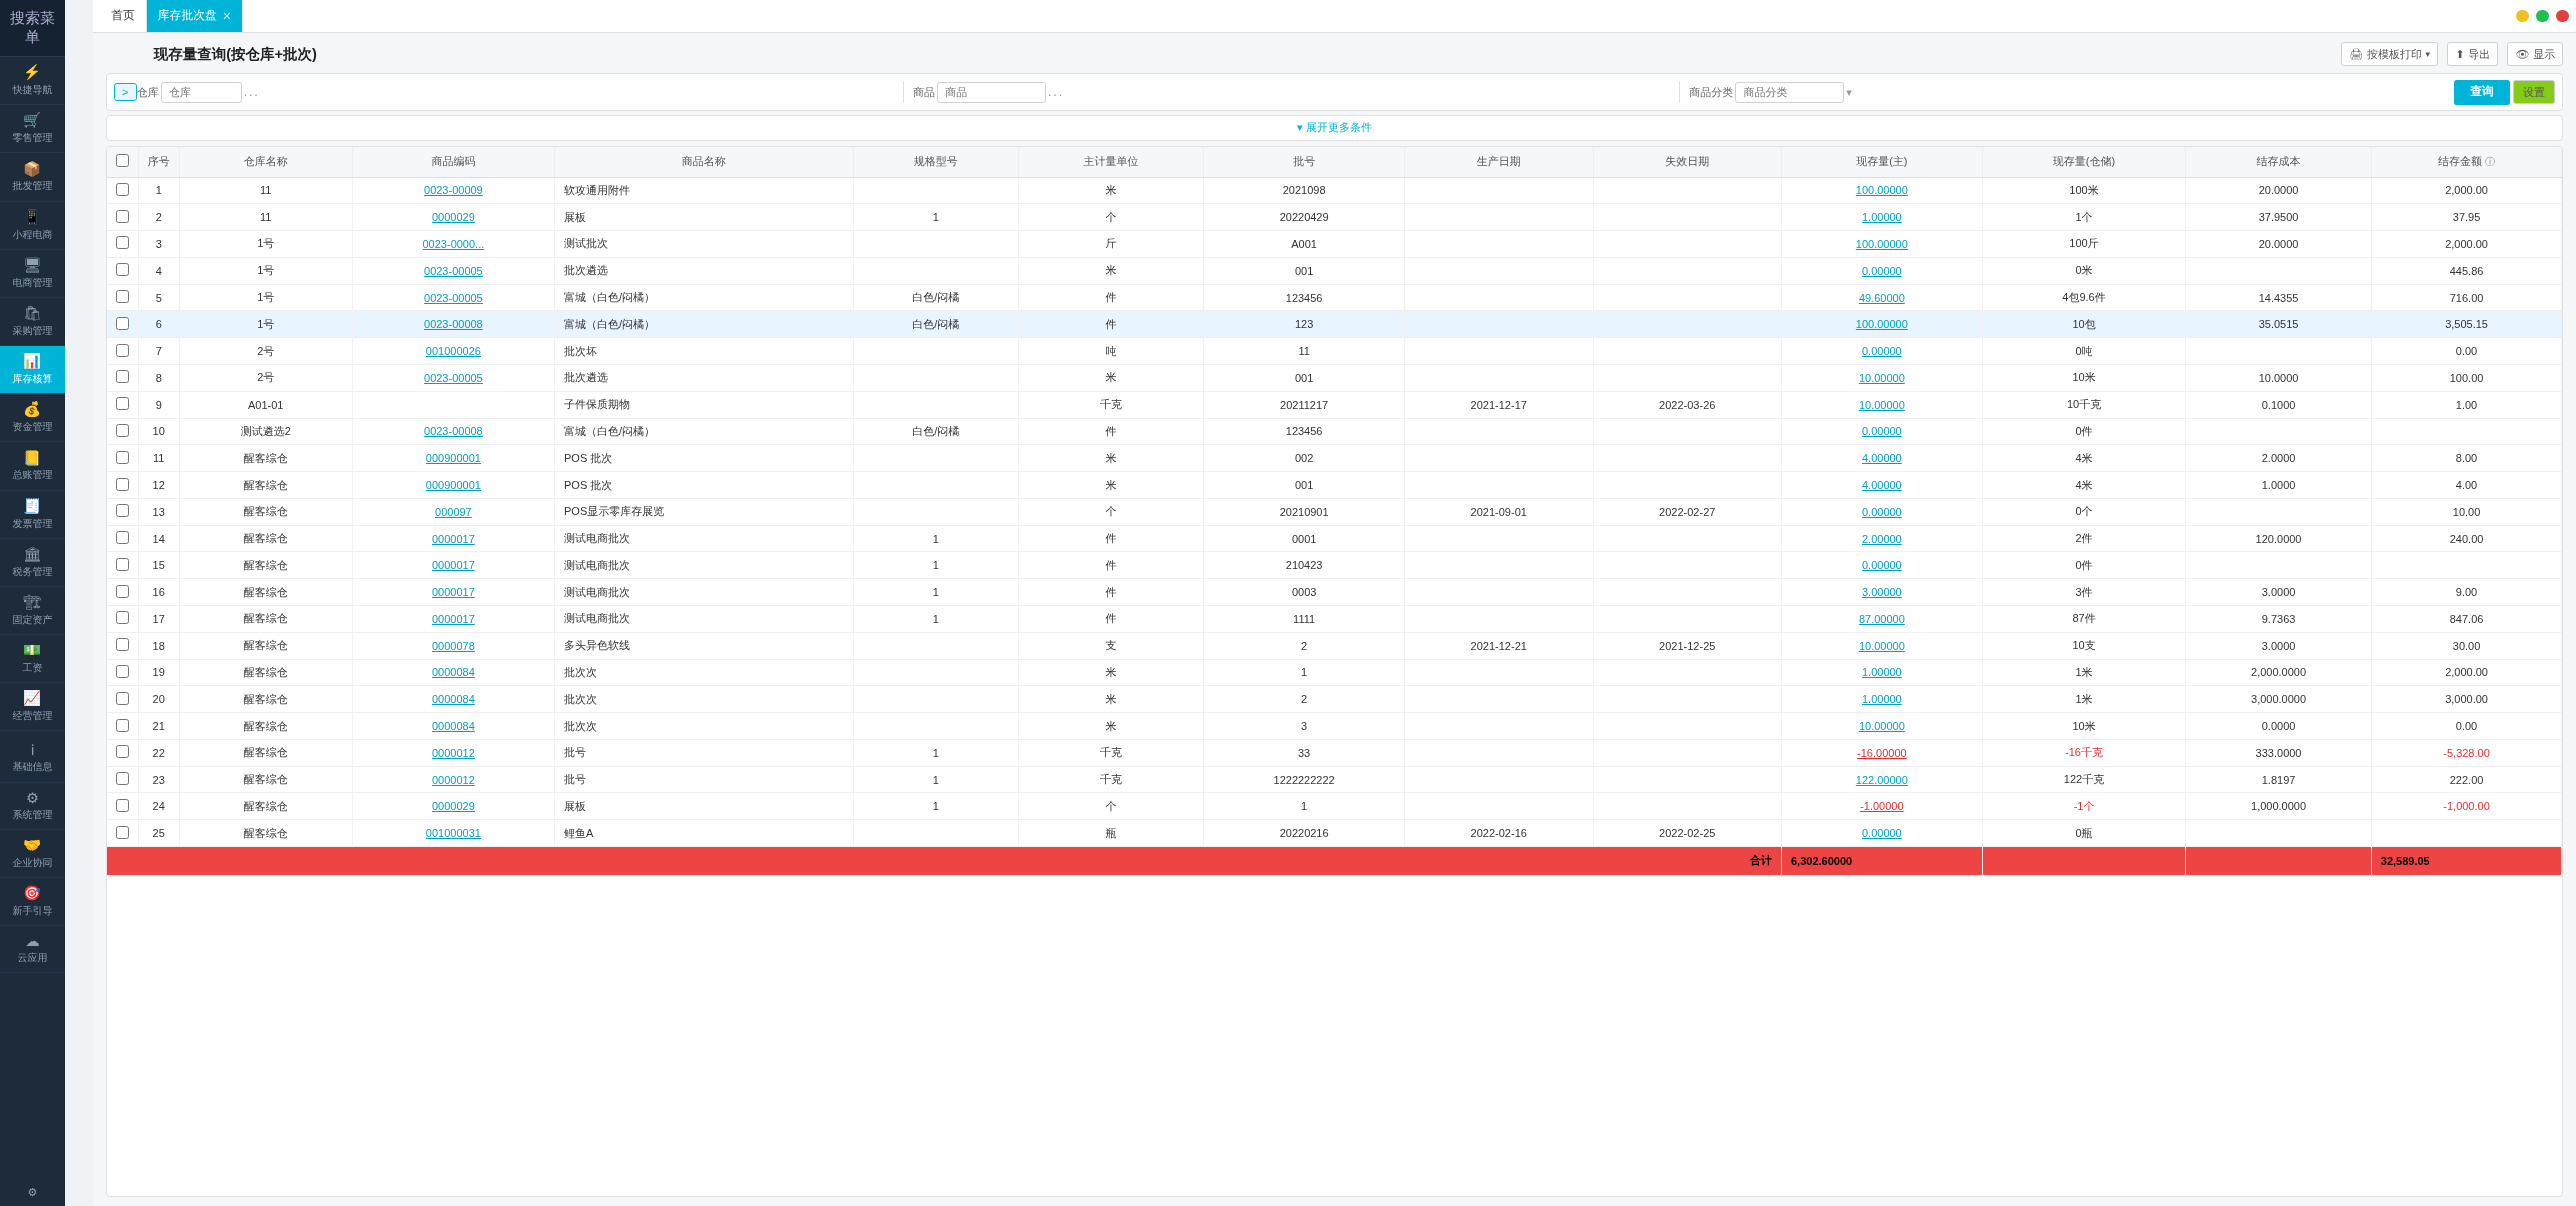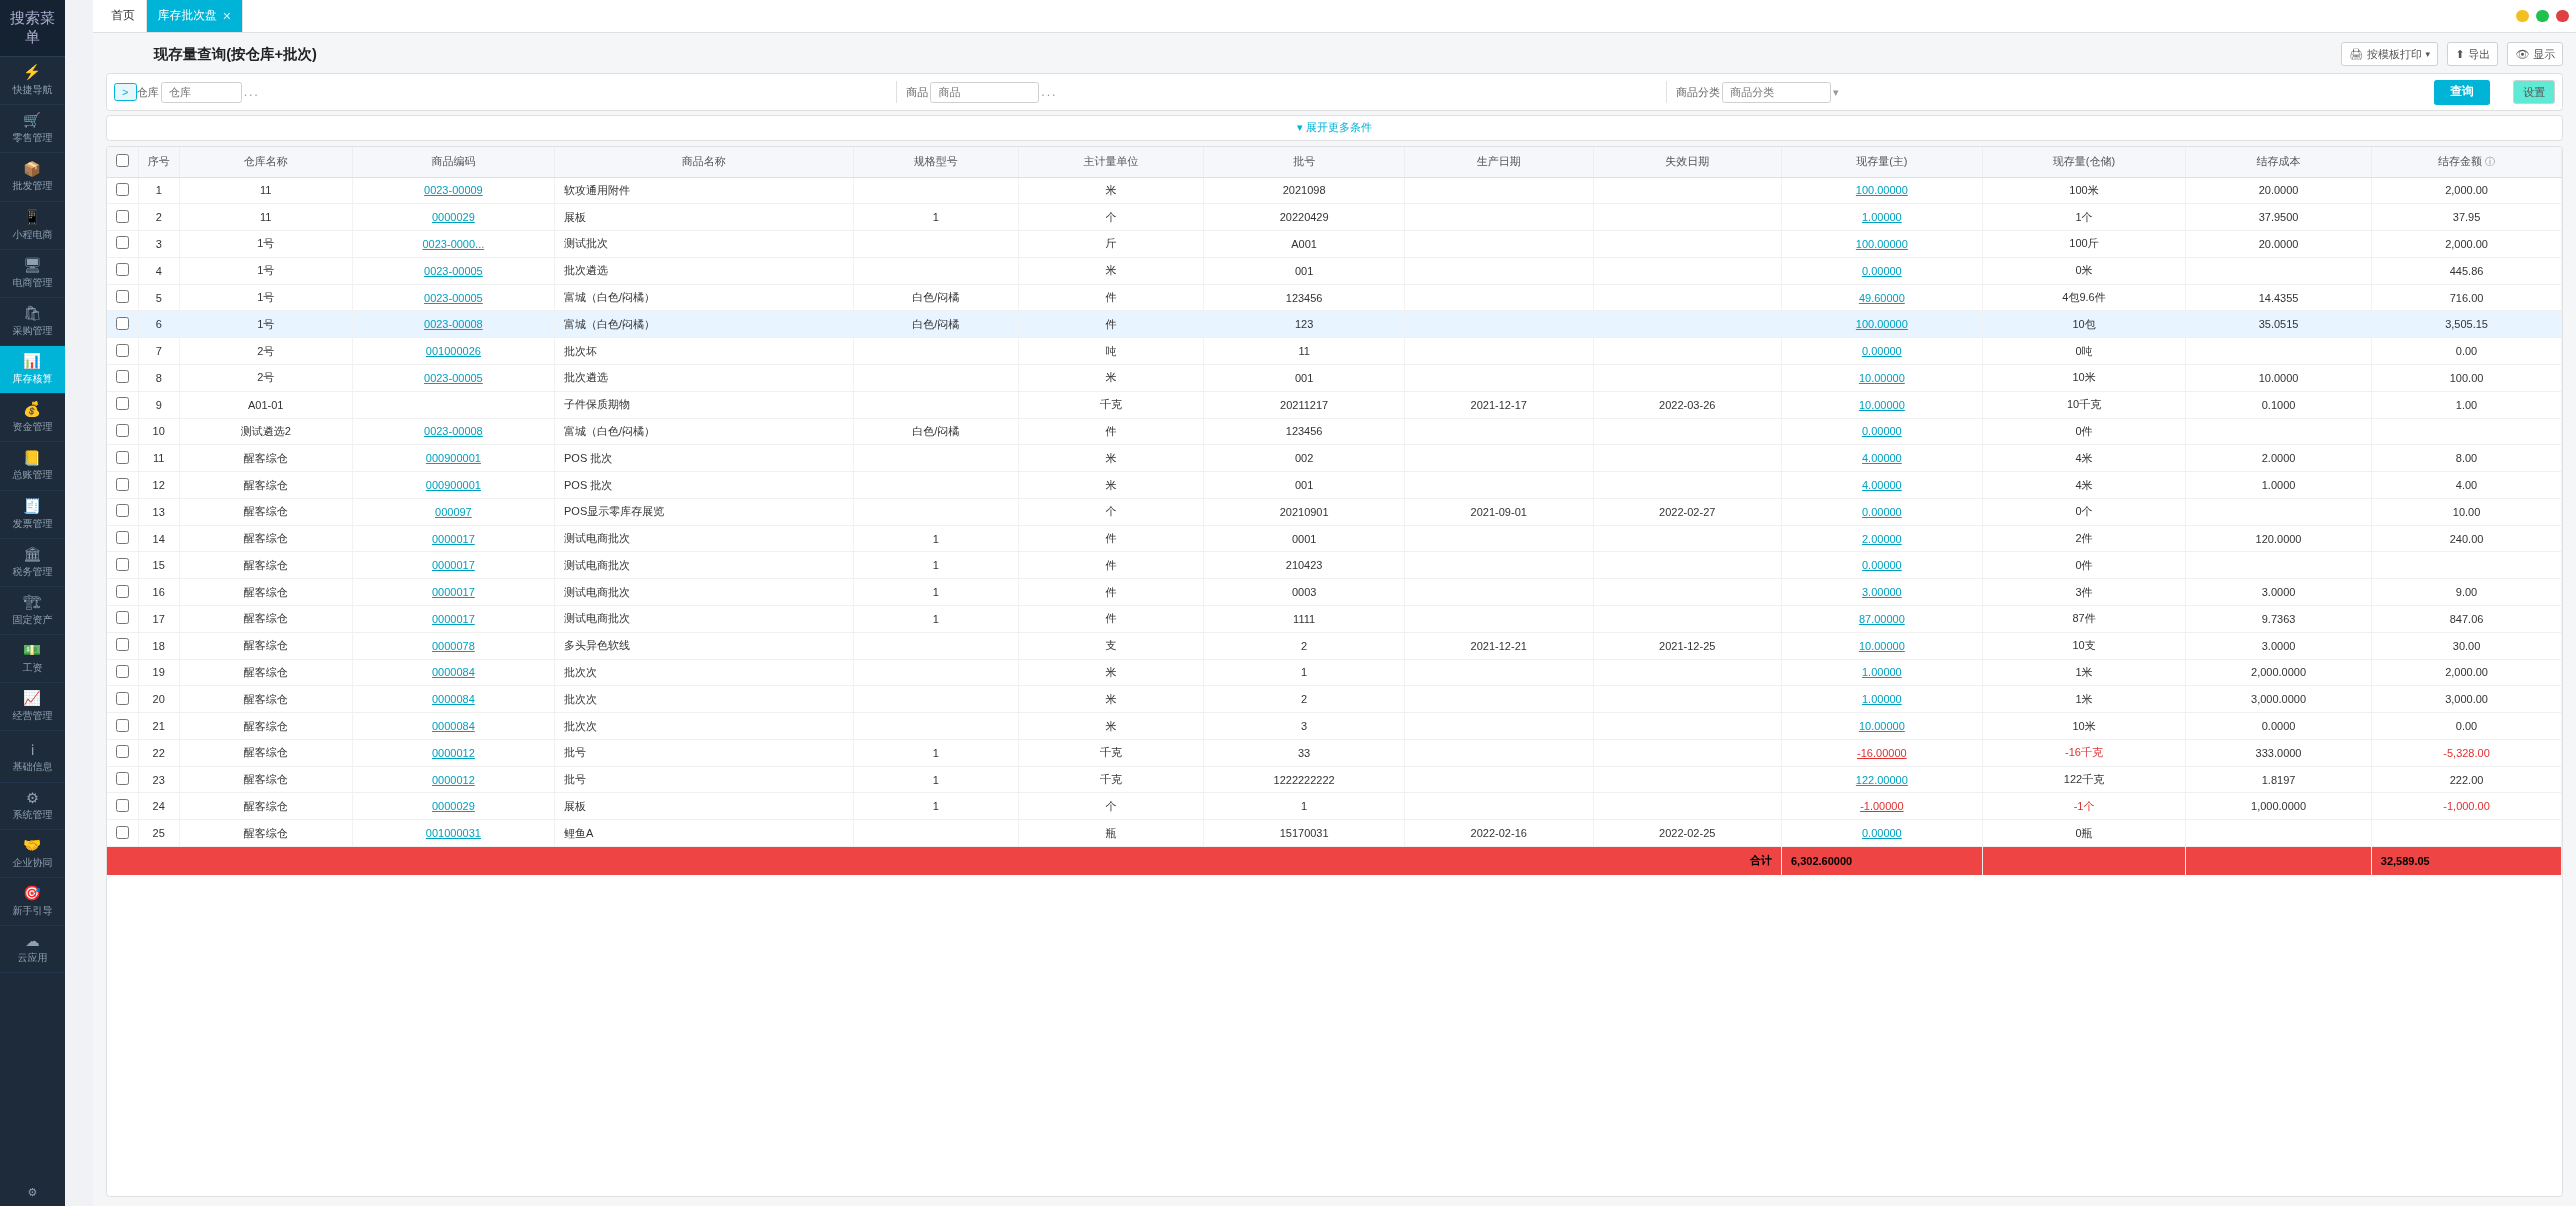--- a/index.html
+++ b/index.html
@@ -223,28 +223,28 @@
     .btn-expand {
       background: #e8f7fb;
       border: 0.9px solid #00b4d8;
       color: #00b4d8;
       padding: 1.8px 7.2px;
       border-radius: 2.7px;
       cursor: pointer;
       font-size: 11px;
     }
     .settings-btn {
-      background: #5eead4;
+      background: #84cc16;
       border: 0.9px solid #d0d0d0;
       color: #555;
       padding: 3.6px 9px;
       border-radius: 2.7px;
       cursor: pointer;
       font-size: 11px;
-      margin-left: 23px;
+      margin-left: 3px;
     }
 
     .top-filter-section {
       display: flex;
       align-items: center;
       gap: 0;
       background: #fff;
       border: 0.9px solid #e0e0e0;
       border-radius: 3.6px;
       margin-bottom: 3.6px;
@@ -885,21 +885,21 @@
             <tr>
       <td style="text-align:center;">
         <input type="checkbox" style="">
       </td>
       <td>25</td>
       <td>醒客综仓</td>
       <td class="td-link">001000031</td>
       <td class="td-left">鲤鱼A</td>
       <td></td>
       <td>瓶</td>
-      <td>15170031</td>
+      <td>20220216</td>
       <td>2022-02-16</td>
       <td>2022-02-25</td>
       <td class="td-link">0.00000</td>
       <td>0瓶</td>
       <td></td>
       <td></td>
     </tr>
           </tbody>
         <tfoot>
           <tr>

